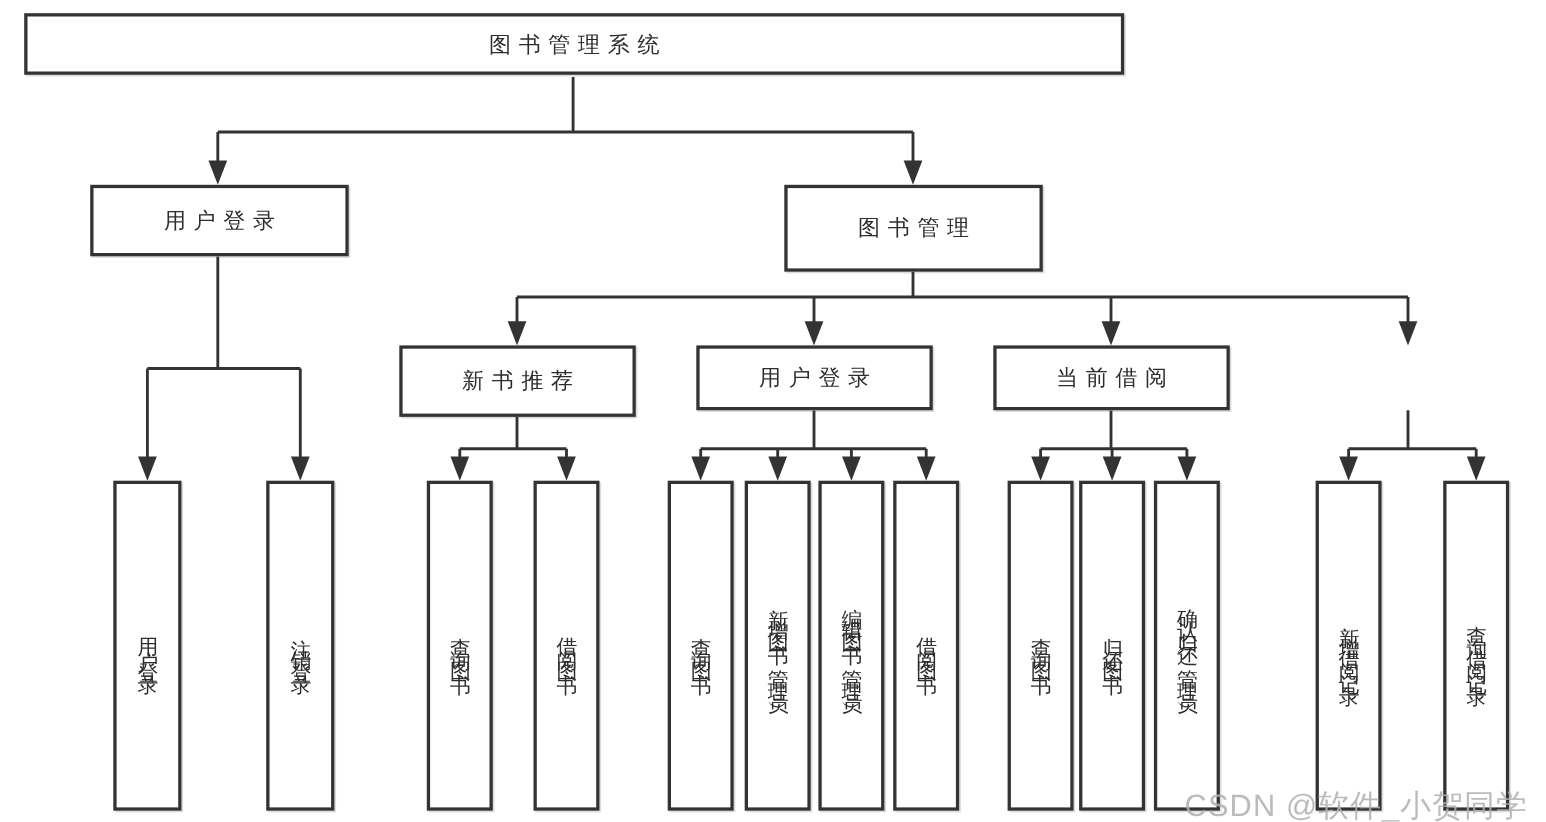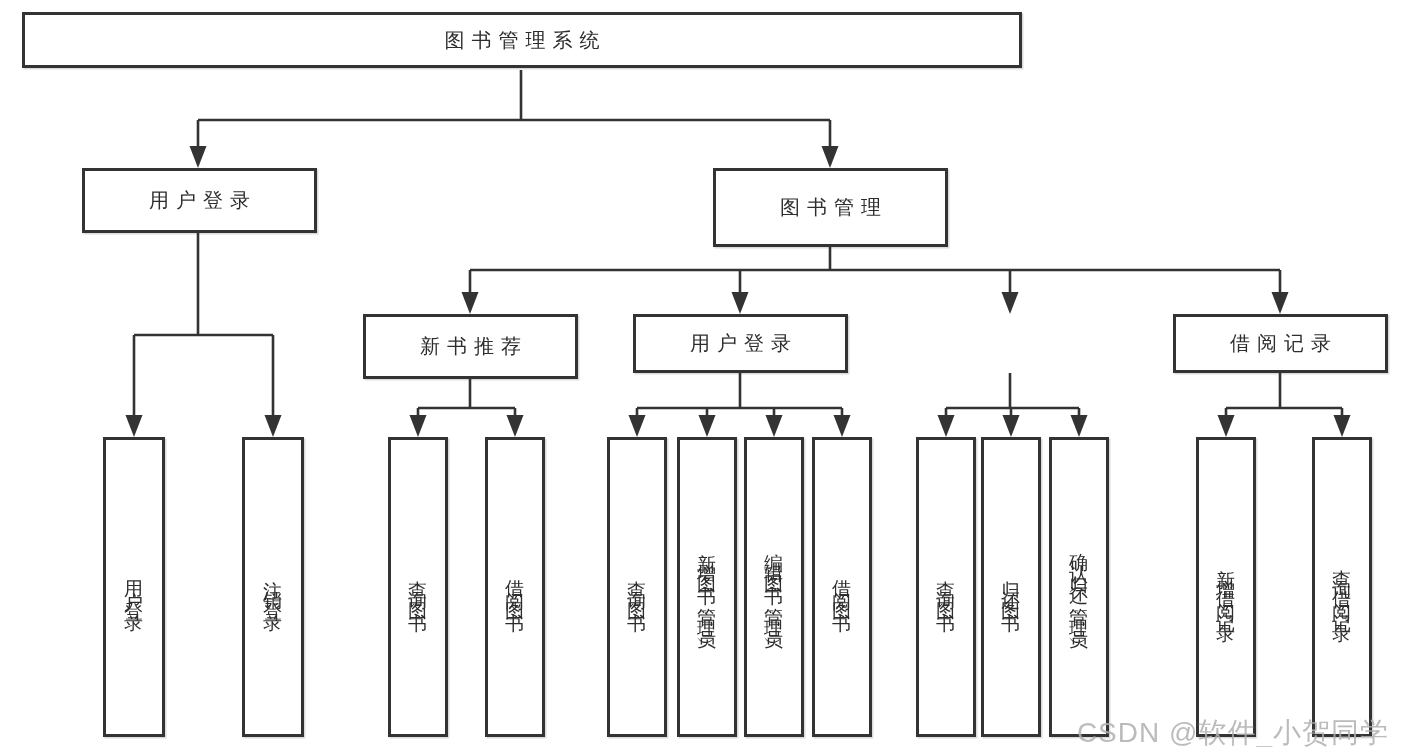--- a/index.html
+++ b/index.html
@@ -112,21 +112,21 @@
       <polygon points="1342,437 1333.5,415 1350.5,415" fill="#333333"></polygon>
     </svg>
 
   <div class="node h-node" style="left:22px;top:12px;width:1000px;height:56px">图书管理系统</div>
 
   <div class="node h-node" style="left:82px;top:168px;width:235px;height:65px">用户登录</div>
   <div class="node h-node" style="left:713px;top:168px;width:235px;height:79px">图书管理</div>
 
   <div class="node h-node" style="left:363px;top:314px;width:215px;height:65px">新书推荐</div>
   <div class="node h-node" style="left:633px;top:314px;width:215px;height:59px">用户登录</div>
-  <div class="node h-node" style="left:1173px;top:314px;width:215px;height:59px">借阅记录</div>
+  <div class="node h-node" style="left:903px;top:314px;width:215px;height:59px">当前借阅</div>
 
   <div class="node v-node" style="left:103px;top:437px;width:62px;height:300px">用户登录</div>
   <div class="node v-node" style="left:242px;top:437px;width:62px;height:300px">注销登录</div>
 
   <div class="node v-node" style="left:388px;top:437px;width:60px;height:300px">查询图书</div>
   <div class="node v-node" style="left:485px;top:437px;width:60px;height:300px">借阅图书</div>
 
   <div class="node v-node" style="left:607px;top:437px;width:60px;height:300px">查询图书</div>
   <div class="node v-node" style="left:677px;top:437px;width:60px;height:300px">新增图书（管理员）</div>
   <div class="node v-node" style="left:744px;top:437px;width:60px;height:300px">编辑图书（管理员）</div>

